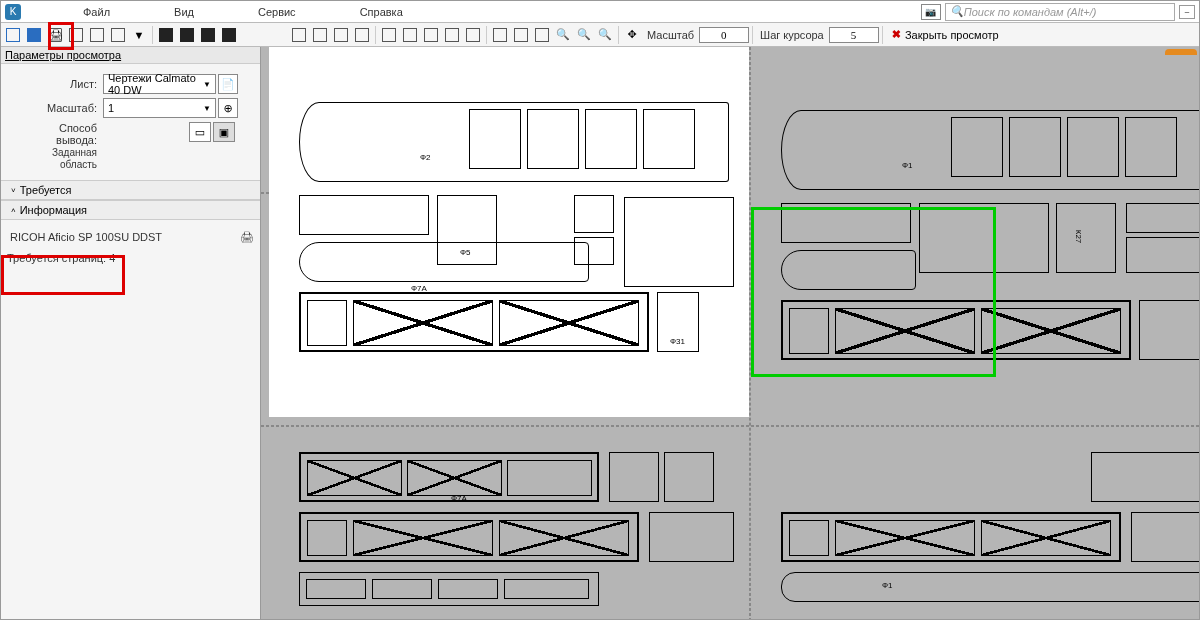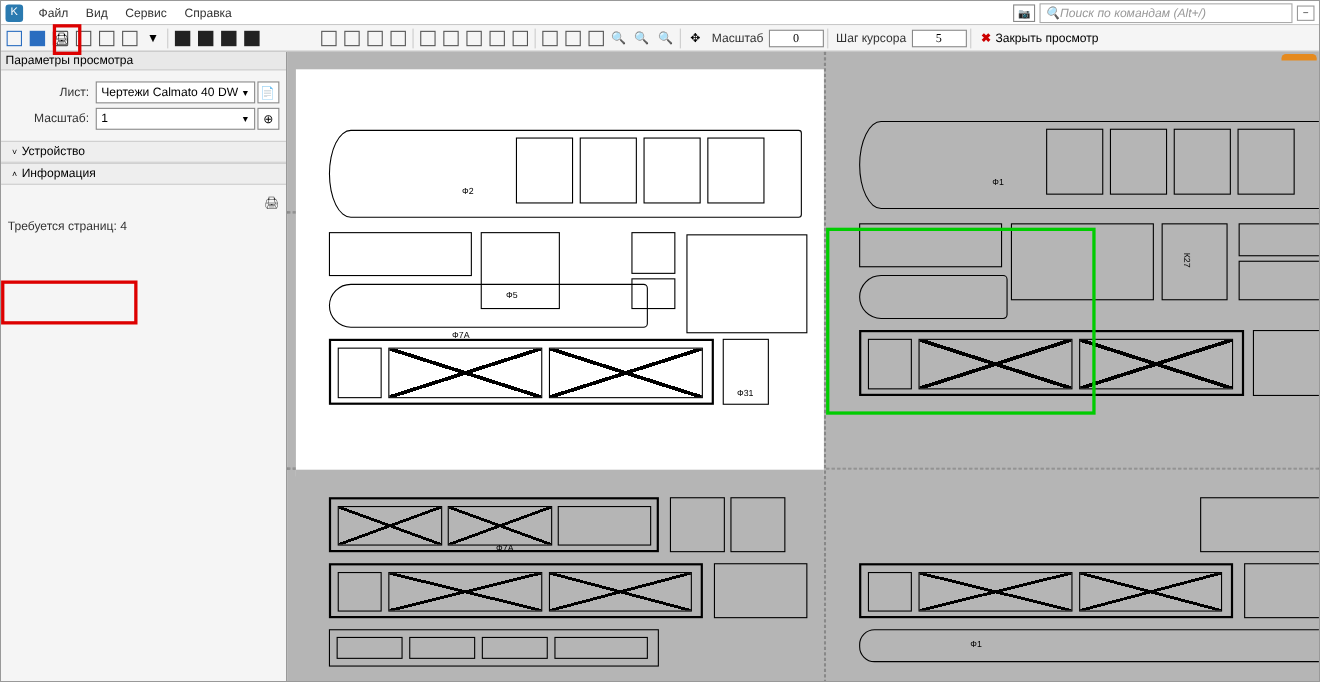--- a/index.html
+++ b/index.html
@@ -1,19 +1,19 @@
 <!DOCTYPE html>
 <html><head>
 <meta charset="utf-8">
 <style>
 *{box-sizing:border-box;margin:0;padding:0;font-family:Segoe UI,Arial,sans-serif;font-size:11px;}
 body{background:#fff;width:1200px;height:620px;overflow:hidden;position:relative;border:1px solid #999;}
 .menubar{height:22px;background:#fff;border-bottom:1px solid #bbb;display:flex;align-items:center;padding:0 4px;}
 .logo{width:16px;height:16px;background:#2a7ab0;border-radius:3px;margin-right:6px;display:flex;align-items:center;justify-content:center;color:#fff;font-size:10px;}
-.menu-item{padding:2px 8px;cursor:pointer;color:#333;}
+.menu-item{padding:2px 8px;cursor:pointer;color:#333;margin-left:48px;}
 .menubar-right{margin-left:auto;display:flex;align-items:center;gap:4px;}
 .cam-icon{width:20px;height:16px;border:1px solid #888;display:flex;align-items:center;justify-content:center;font-size:9px;}
 .search-box{width:230px;height:18px;border:1px solid #aaa;padding:0 4px;color:#999;font-style:italic;display:flex;align-items:center;}
 .win-btn{width:16px;height:14px;border:1px solid #999;font-size:8px;display:flex;align-items:center;justify-content:center;}
 
 .toolbar{height:24px;background:#f5f5f5;border-bottom:1px solid #bbb;display:flex;align-items:center;padding:0 2px;gap:1px;position:relative;}
 .tool-btn{width:20px;height:20px;border:1px solid transparent;display:flex;align-items:center;justify-content:center;cursor:pointer;}
 .tool-sep{width:1px;height:18px;background:#ccc;margin:0 2px;}
 .tool-grid{background:#2a6dc0;width:14px;height:14px;}
 .tool-print{width:14px;height:14px;border:1px solid #555;border-radius:1px;position:relative;}
@@ -21,39 +21,39 @@
 .tool-black{background:#222;width:14px;height:14px;}
 .toolbar-text{padding:0 4px;color:#333;white-space:nowrap;}
 .toolbar-input{width:50px;height:16px;border:1px solid #888;padding:0 21px;background:#fff;font-family:Liberation Serif, serif;}
 .close-preview{display:flex;align-items:center;gap:4px;padding:0 6px;cursor:pointer;}
 .close-x{color:#c00;font-weight:bold;}
 
 .red-box-print{position:absolute;left:47px;top:21px;width:26px;height:28px;border:3px solid #d00;z-index:100;pointer-events:none;}
 
 .main{display:flex;height:574px;}
 .sidebar{width:260px;background:#f5f5f5;border-right:1px solid #999;display:flex;flex-direction:column;}
-.sb-title{background:#e8e8e8;padding:2px 4px;border-bottom:1px solid #ccc;}
+.sb-title{background:#e8e8e8;padding:2px 4px;border-bottom:1px solid #ccc;text-decoration:underline;}
 .sb-form{padding:6px;}
-.sb-row{display:flex;align-items:center;margin:4px 0;}
+.sb-row{display:flex;align-items:center;margin:4px 16px;}
 .sb-label{width:80px;text-align:right;padding-right:6px;color:#333;}
 .sb-select{flex:1;height:20px;border:1px solid #888;background:#fff;padding:0 4px;display:flex;align-items:center;justify-content:space-between;}
 .sb-arrow{font-size:8px;}
 .sb-small-btn{width:20px;height:20px;border:1px solid #888;margin-left:2px;background:#fff;display:flex;align-items:center;justify-content:center;}
 .sb-toggles{display:flex;gap:2px;margin-left:86px;}
 .sb-toggle{width:22px;height:20px;border:1px solid #888;background:#fff;display:flex;align-items:center;justify-content:center;}
 .sb-toggle.active{background:#ddd;}
 .sb-section{background:#eee;padding:3px 10px;border-top:1px solid #ccc;border-bottom:1px solid #ccc;display:flex;align-items:center;}
 .sb-chev{margin-right:4px;font-size:8px;}
 .sb-info{padding:6px;color:#333;line-height:1.6;}
 .sb-info-row{margin:3px 0;display:flex;align-items:center;}
 .red-box-pages{position:absolute;left:0px;top:254px;width:124px;height:40px;border:3px solid #d00;z-index:100;pointer-events:none;}
 
 .preview{flex:1;background:#b5b5b5;position:relative;overflow:hidden;}
 .page{position:absolute;background:#fff;}
-.page-top-left{left:8px;top:16px;width:480px;height:370px;}
+.page-top-left{left:8px;top:0;width:480px;height:370px;}
 .page-top-right{left:490px;top:8px;width:480px;height:370px;background:#b5b5b5;}
 .page-bottom-left{left:8px;top:380px;width:480px;height:192px;background:#b5b5b5;}
 .page-bottom-right{left:490px;top:380px;width:480px;height:192px;background:#b5b5b5;}
 .dash-line{position:absolute;border:1px dashed #888;}
 .dash-v{left:488px;top:0;width:0;height:100%;}
 .dash-h{left:0;top:378px;width:100%;height:0;}
 .dash-h2{left:0;top:145px;width:100%;height:0;}
 
 .part{position:absolute;border:1px solid #000;}
 .highlight-green{position:absolute;border:3px solid #0c0;pointer-events:none;}
@@ -190,32 +190,42 @@
         <div class="sb-small-btn">📄</div>
       </div>
       <div class="sb-row">
         <div class="sb-label">Масштаб:</div>
         <div class="sb-select">
           <span>1</span>
           <span class="sb-arrow">▼</span>
         </div>
         <div class="sb-small-btn">⊕</div>
       </div>
+      <div class="sb-row" style="align-items:flex-start">
+        <div class="sb-label" style="line-height:1.1">
+          <span>Способ вывода:</span><br>
+          <span style="font-size:10px">Заданная область</span>
+        </div>
+        <div class="sb-toggles">
+          <div class="sb-toggle">▭</div>
+          <div class="sb-toggle active">▣</div>
+        </div>
+      </div>
     </div>
     <div class="sb-section">
       <span class="sb-chev">˅</span>
-      <span>Устройство</span>
+      <span>Требуется</span>
     </div>
     <div class="sb-section">
       <span class="sb-chev">˄</span>
       <span>Информация</span>
     </div>
     <div class="sb-info">
       <div class="sb-info-row">
-        &nbsp;
+        &nbsp;<span>RICOH Aficio SP 100SU DDST</span>
         <span style="margin-left:auto">🖨</span>
       </div>
       <div class="sb-info-row">
         <span>Требуется страниц:</span>&nbsp;<span>4</span>
       </div>
     </div>
   </div>
   <div class="red-box-pages"></div>
 
   <div class="preview">
@@ -235,21 +245,21 @@
       <div class="part hull" style="left:30px;top:55px;width:430px;height:80px;">
         <span style="position:absolute;left:120px;top:50px;font-size:8px">Ф2</span>
       </div>
 
       <div class="mini-box" style="left:200px;top:62px;width:52px;height:60px"></div>
       <div class="mini-box" style="left:258px;top:62px;width:52px;height:60px"></div>
       <div class="mini-box" style="left:316px;top:62px;width:52px;height:60px"></div>
       <div class="mini-box" style="left:374px;top:62px;width:52px;height:60px"></div>
 
       <div class="mini-box" style="left:30px;top:148px;width:130px;height:40px"></div>
-      <div class="mini-box" style="left:168px;top:148px;width:72px;height:70px">
+      <div class="mini-box" style="left:168px;top:148px;width:60px;height:70px">
         <span style="position:absolute;left:22px;top:52px;font-size:8px">Ф5</span>
       </div>
       <div class="mini-box" style="left:305px;top:148px;width:40px;height:38px"></div>
       <div class="mini-box" style="left:305px;top:190px;width:40px;height:28px"></div>
 
       <div class="part" style="left:30px;top:195px;width:290px;height:40px;border-radius:20px 4px 4px 20px"></div>
 
       <div class="truss" style="left:30px;top:245px;width:350px;height:60px;">
         <div class="mini-box" style="left:6px;top:6px;width:40px;height:46px"></div>
         <div class="mini-box diag" style="left:52px;top:6px;width:140px;height:46px"></div>

